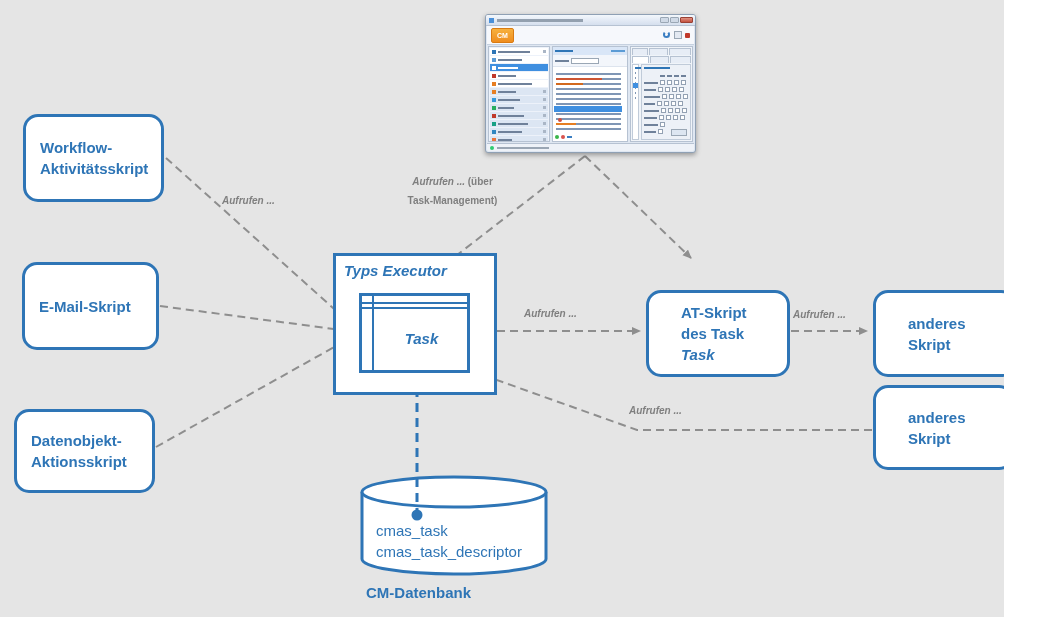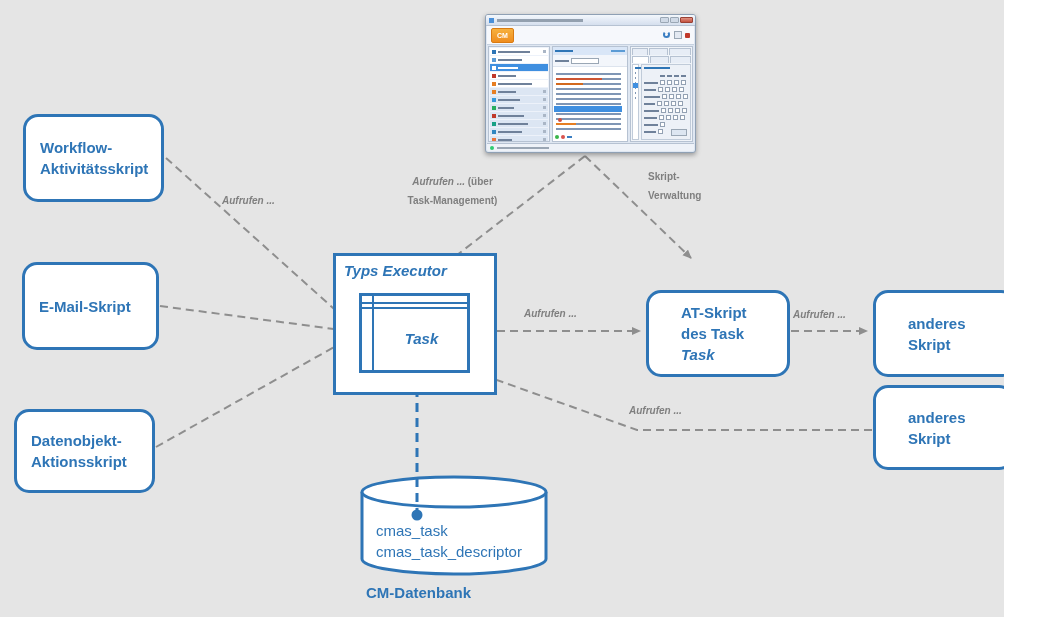--- a/index.html
+++ b/index.html
@@ -166,22 +166,20 @@
 
   <div class="elabel it" style="left:222px;top:191px;">Aufrufen ...</div>
 
   <div class="elabel center" style="left:375px;top:172px;width:155px;">
     <div>
       <span class="it">Aufrufen ...</span><span> (über</span>
     </div>
     <div>Task-Management)</div>
   </div>
 
-  <div class="elabel pre" style="left:648px;top:167px;">Skript-
-Verwaltung</div>
 
   <div class="elabel it" style="left:524px;top:304px;">Aufrufen ...</div>
 
   <div class="elabel it" style="left:793px;top:305px;">Aufrufen ...</div>
 
   <div class="elabel it" style="left:629px;top:401px;">Aufrufen ...</div>
 
   <div class="appwin">
     <div class="titlebar">
       <i class="t-ico"></i>

